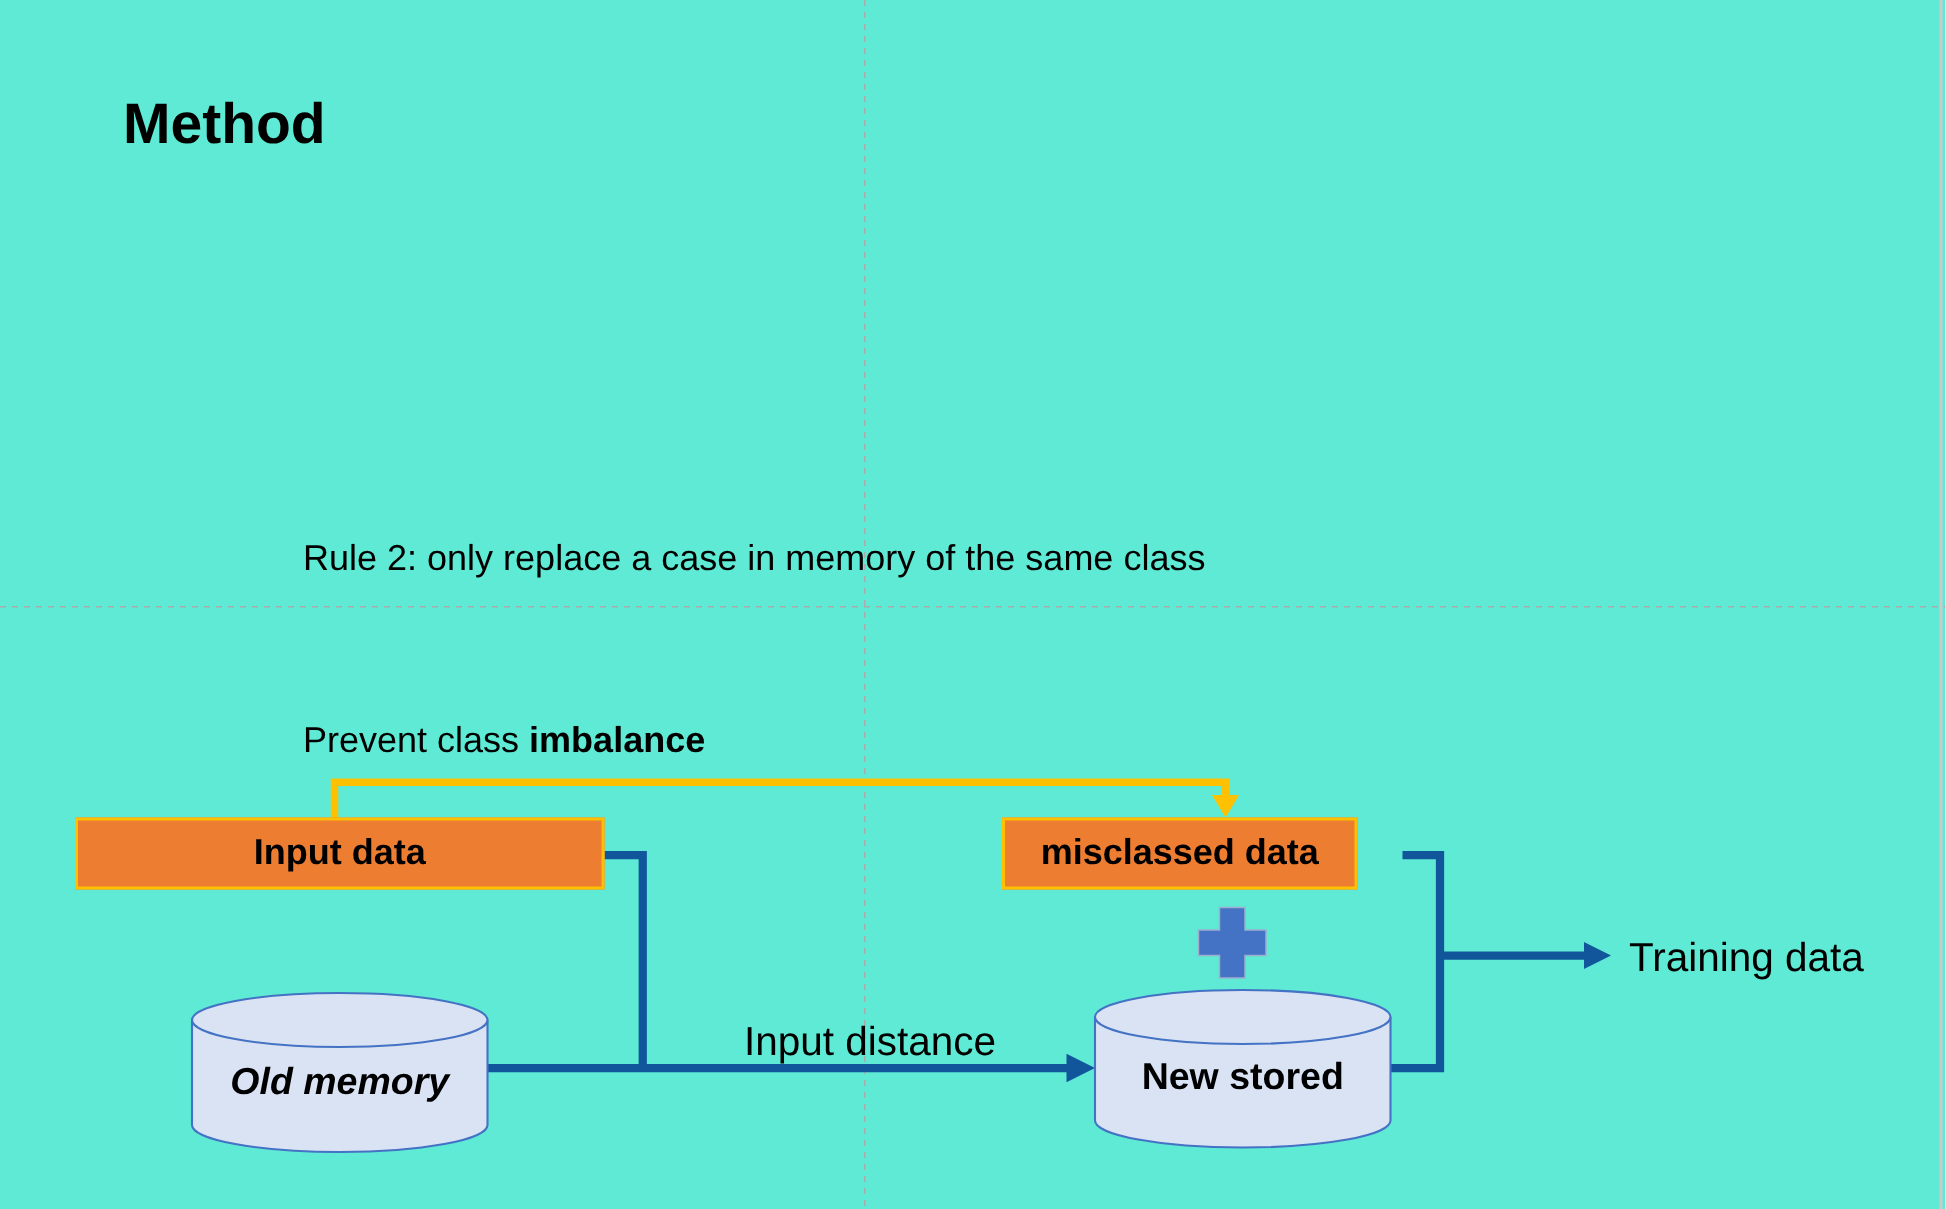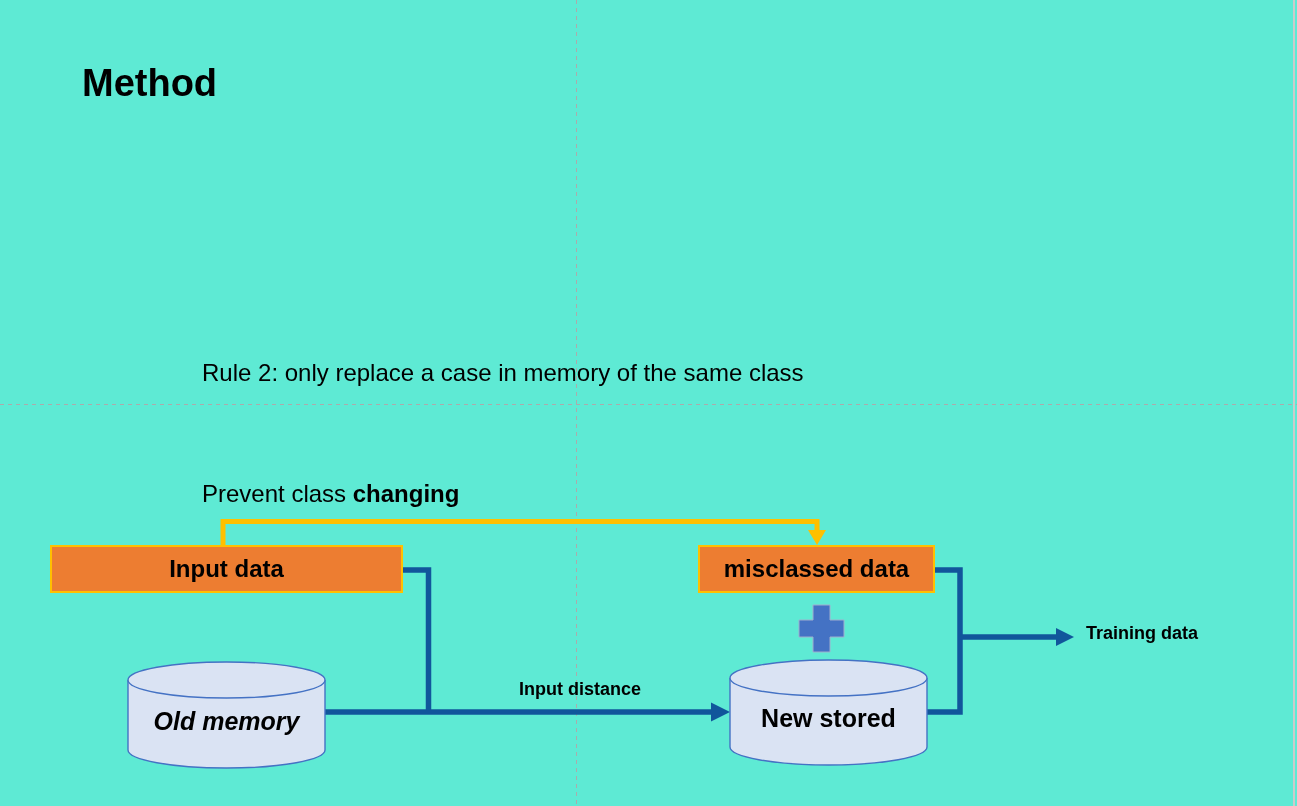--- a/index.html
+++ b/index.html
@@ -20,45 +20,45 @@
   .rules .line { white-space:nowrap; }
   .rules .blank { height:40.5px; }
   .rules b { font-weight:bold; }
 
   .svg-layer { position:absolute; left:0; top:0; z-index:2; }
 
   .obox { position:absolute; box-sizing:border-box; background:#ED7D31; border:2px solid #FFC000;
     display:flex; align-items:center; justify-content:center;
     font-size:24px; font-weight:bold; color:#000; z-index:3; }
   .box-input { left:50px; top:545px; width:353px; height:48px; }
-  .box-misclassed { left:698px; top:545px; width:237px; height:48px; }
+  .box-misclassed { left:668px; top:545px; width:237px; height:48px; }
 
   .cyl-label { position:absolute; text-align:center; font-size:25px; font-weight:bold; z-index:4; }
   .lbl-old { left:128px; top:707px; width:197px;font-style:italic; }
   .lbl-new { left:730px; top:704px; width:197px; }
 
-  .float-label { position:absolute; font-size:18px; font-weight:bold; z-index:4; }
+  .float-label { position:absolute; font-size:27px; font-weight:normal; z-index:4; }
   .lbl-gram { left:479px; top:679px; width:202px; text-align:center; }
   .lbl-training { left:1086px; top:623px; }
 </style>
 </head>
 <body>
 
 <div class="canvas">
 
   <div class="vguide"></div>
   <div class="hguide"></div>
   <div class="slide-edge"></div>
 
   <h1 class="title">Method</h1>
 
   <div class="rules">
     <div class="line blank"></div>
     <div class="line"><span>Rule 2: only replace a case in memory of the same class</span></div>
-    <div class="line"><span>Prevent class </span><b>changing</b></div>
+    <div class="line"><span>Prevent class </span><b>imbalance</b></div>
     
     
     
   </div>
 
   <svg class="svg-layer" width="1297" height="806" viewBox="0 0 1297 806">
 
     <path d="M 223 546 L 223 521.5 L 817 521.5 L 817 532" fill="none" stroke="#FFC000" stroke-width="5"></path>
     <polygon points="817,545 808,530 826,530" fill="#FFC000"></polygon>
 

